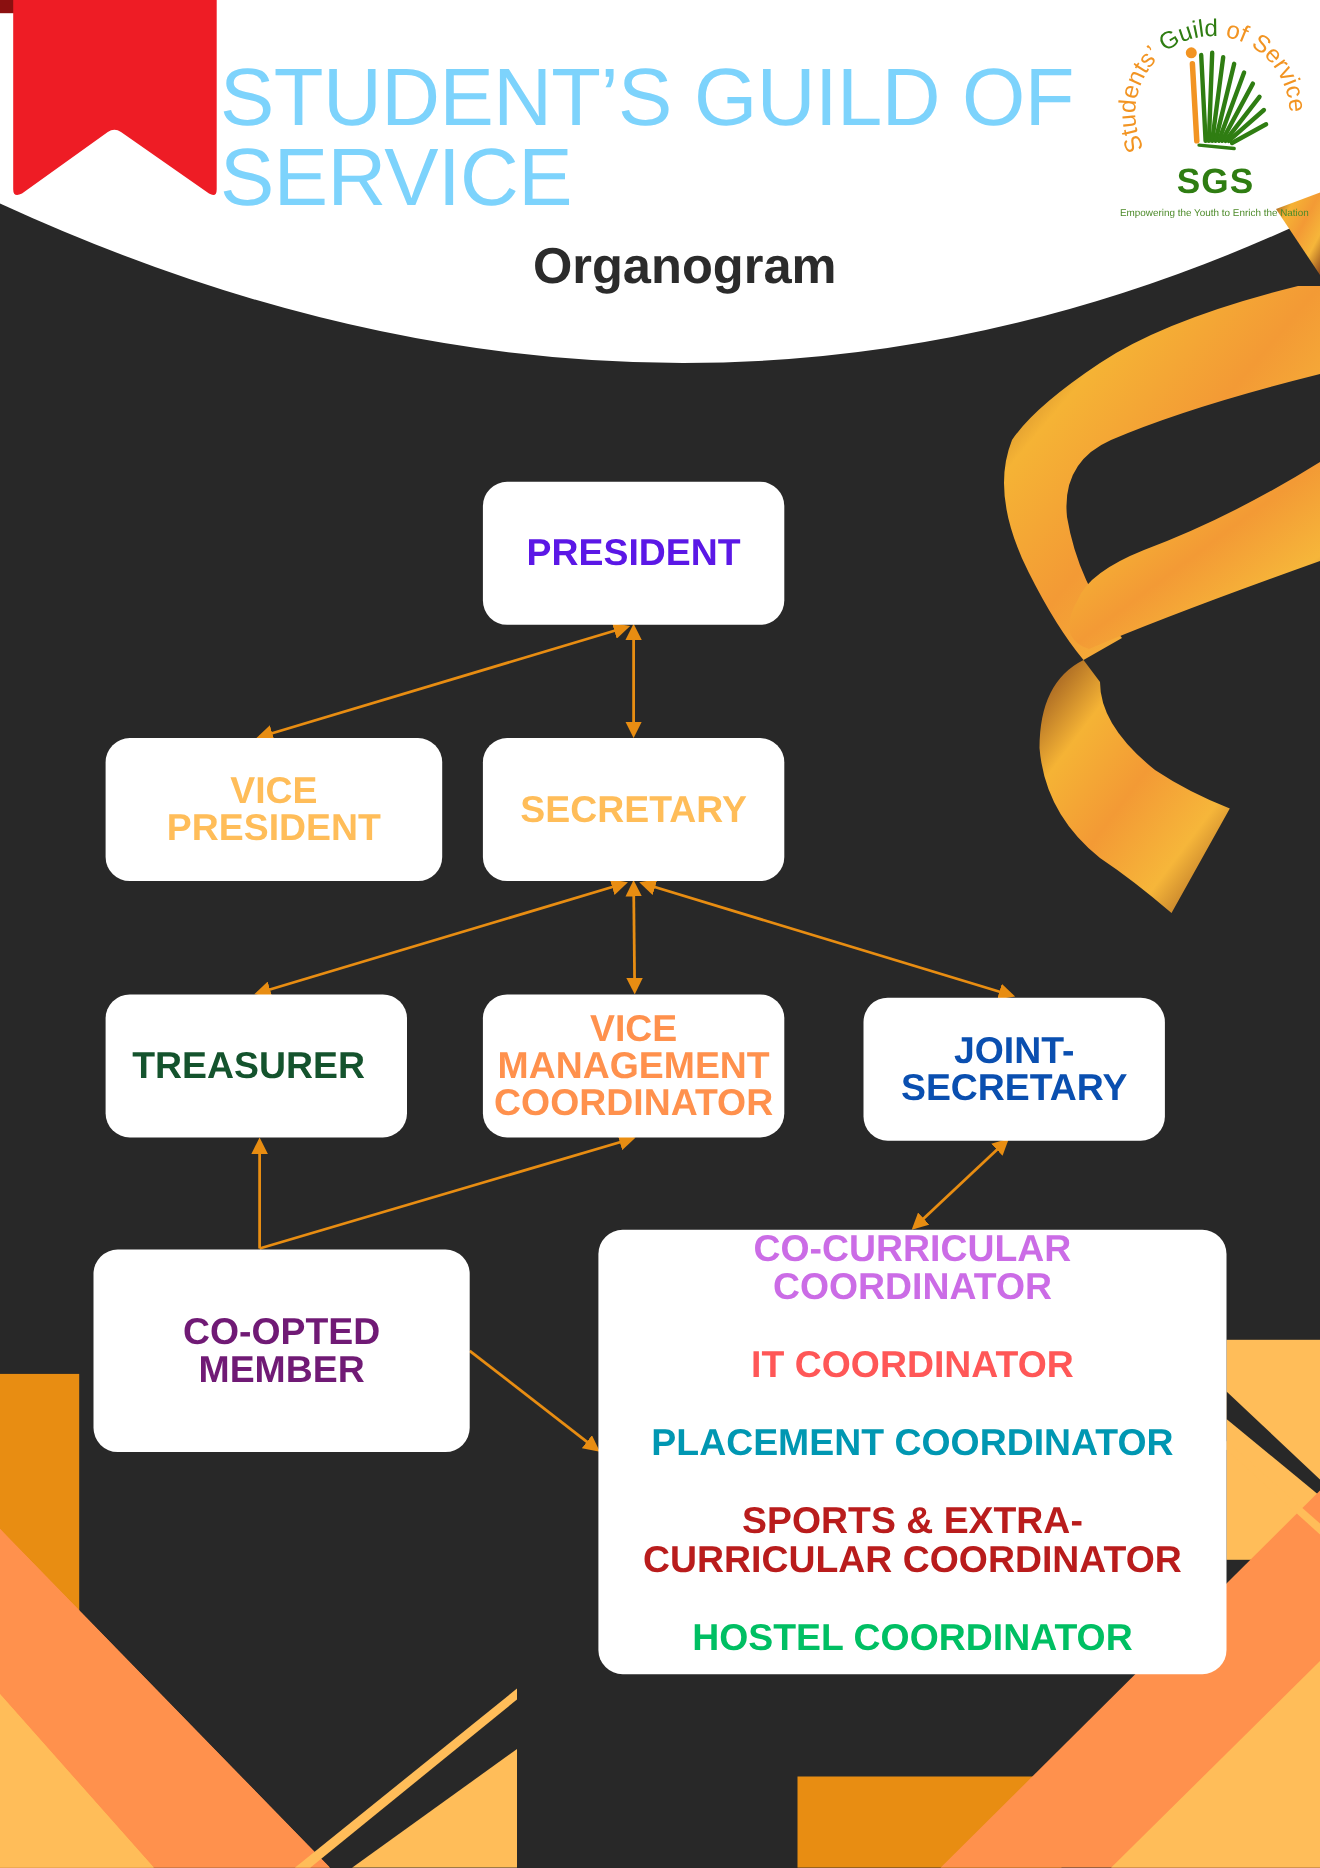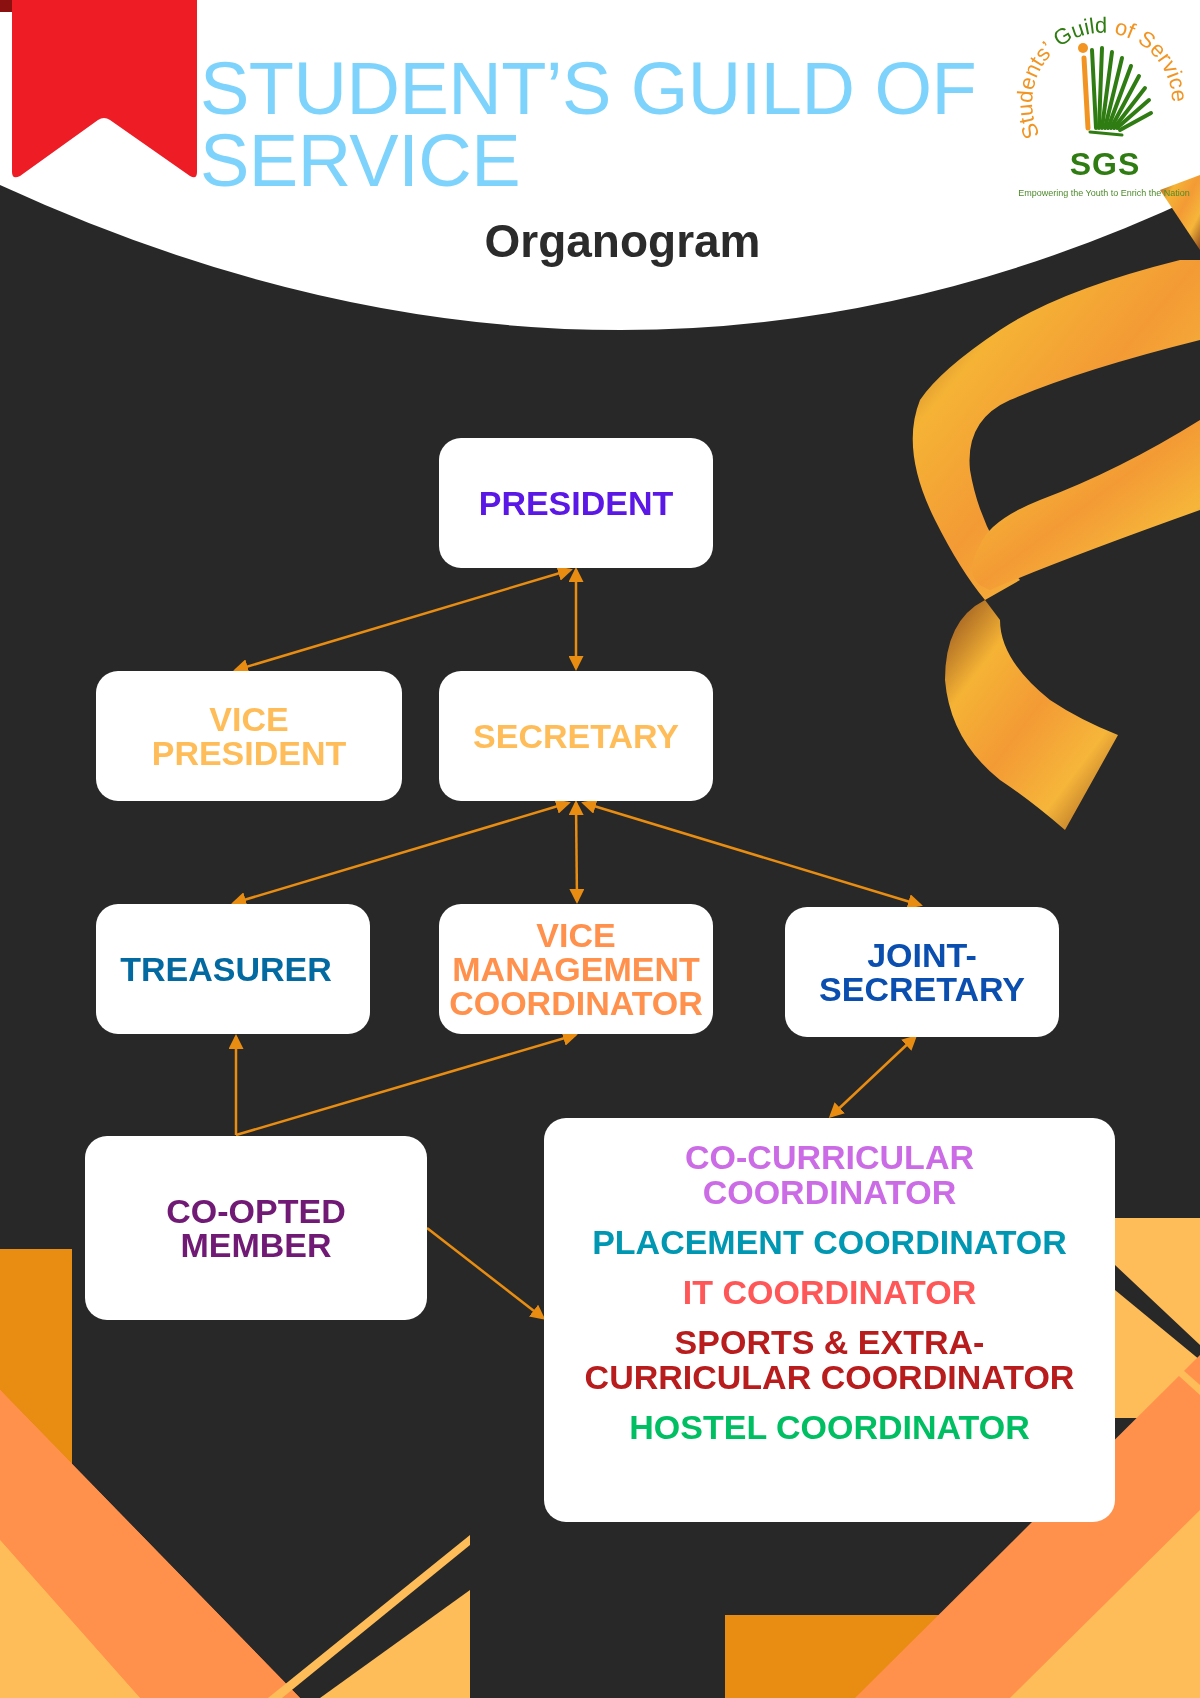--- a/index.html
+++ b/index.html
@@ -26,21 +26,21 @@
   .logo-tagline {
     position: absolute; left: -6px; width: 200px; top: 178px; text-align: center;
     font-size: 9px; color: #4d8b2a;
   }
   .box {
     position: absolute; background: #ffffff; border-radius: 22px;
     display: flex; flex-direction: column; align-items: center; justify-content: center;
     text-align: center; font-weight: bold; box-sizing: border-box;
   }
   .box-label { font-size: 34px; line-height: 34px; white-space: pre-line; }
-  .list-box { justify-content: flex-start; padding-top: 22px; }
+  .list-box { justify-content: space-between; }
   .list-item { font-size: 34px; line-height: 35px; white-space: pre-line; margin-bottom: 15px; }
 </style>
 </head>
 <body>
 
 <svg class="layer" viewBox="0 0 1200 1698" xmlns="http://www.w3.org/2000/svg">
   <defs>
     <linearGradient id="ribbonGrad" x1="0" y1="0" x2="1" y2="1">
       <stop offset="0" stop-color="#8a4a1c"></stop>
       <stop offset="0.25" stop-color="#f5b335"></stop>
@@ -140,21 +140,21 @@
 <div class="box" style="left:96px;top:671px;width:306px;height:130px;">
   <div class="box-label" style="color:#ffbd59;">VICE
 PRESIDENT</div>
 </div>
 
 <div class="box" style="left:439px;top:671px;width:274px;height:130px;">
   <div class="box-label" style="color:#ffbd59;">SECRETARY</div>
 </div>
 
 <div class="box" style="left:96px;top:904px;width:274px;height:130px;">
-  <div class="box-label" style="color:#0369a1;margin-left:-14px;">TREASURER</div>
+  <div class="box-label" style="color:#14532d;margin-left:-14px;">TREASURER</div>
 </div>
 
 <div class="box" style="left:439px;top:904px;width:274px;height:130px;">
   <div class="box-label" style="color:#ff914d;">VICE
 MANAGEMENT
 COORDINATOR</div>
 </div>
 
 <div class="box" style="left:785px;top:907px;width:274px;height:130px;">
   <div class="box-label" style="color:#0a4fb0;">JOINT-
@@ -162,18 +162,18 @@
 </div>
 
 <div class="box" style="left:85px;top:1136px;width:342px;height:184px;">
   <div class="box-label" style="color:#701a75;">CO-OPTED
 MEMBER</div>
 </div>
 
 <div class="box list-box" style="left:544px;top:1118px;width:571px;height:404px;">
   <div class="list-item" style="color:#cb6ce6;">CO-CURRICULAR
 COORDINATOR</div>
+  <div class="list-item" style="color:#ff5757;">IT COORDINATOR</div>
   <div class="list-item" style="color:#0097b2;">PLACEMENT COORDINATOR</div>
-  <div class="list-item" style="color:#ff5757;">IT COORDINATOR</div>
   <div class="list-item" style="color:#b91c1c;">SPORTS &amp; EXTRA-
 CURRICULAR COORDINATOR</div>
   <div class="list-item" style="color:#00bf63;">HOSTEL COORDINATOR</div>
 </div>
 
 </body></html>

